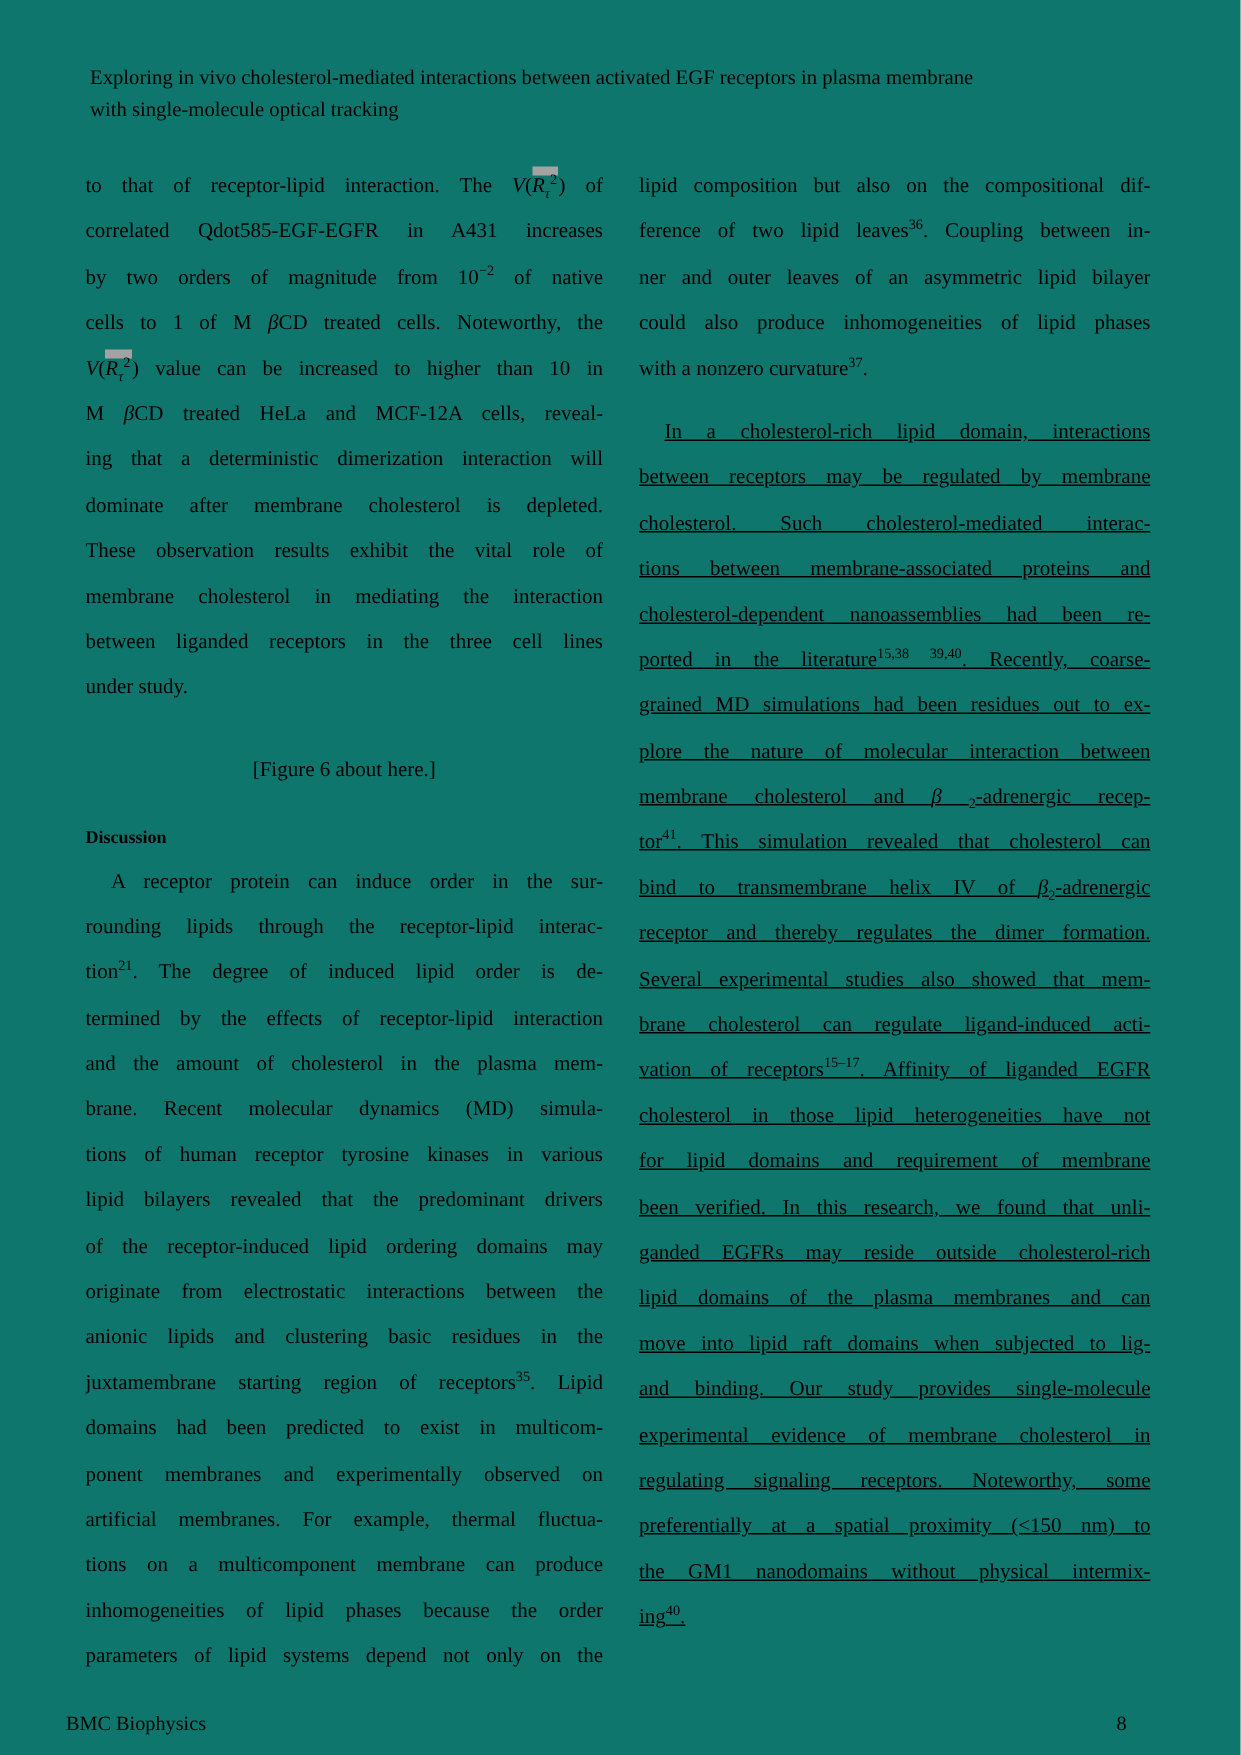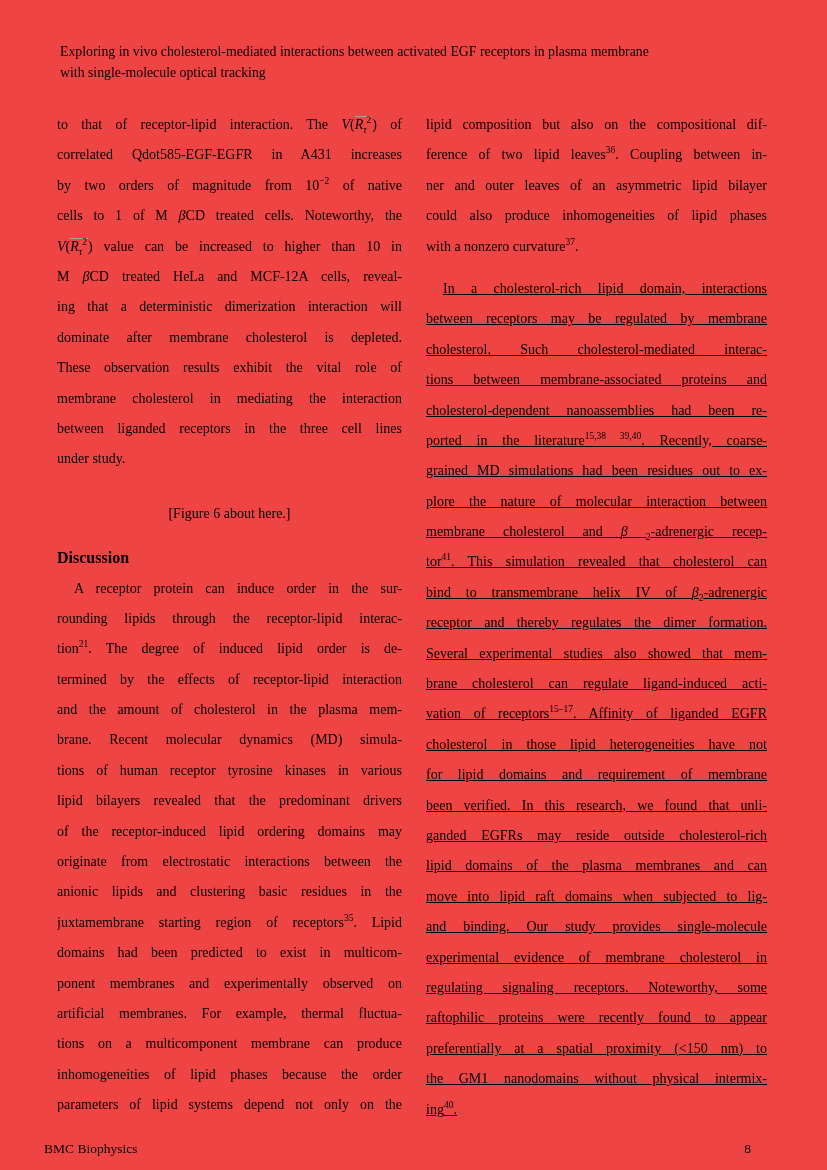--- a/index.html
+++ b/index.html
@@ -1,19 +1,19 @@
 <!DOCTYPE html>
 <html><head>
 <meta charset="utf-8">
 <style>
   html,body{margin:0;padding:0;background:#e8e8e8;}
   #page{
     position:relative;
     width:827px;height:1170px;
-    background:#ef4444;
+    background:#0f766e;
     color:#000;
     font-family:"Liberation Serif","DejaVu Serif",serif;
     margin:0 auto;
     overflow:hidden;
   }
   #header{
     position:absolute;left:60px;top:42px;width:707px;
     font-size:13.8px;line-height:20.5px;
   }
   .col{
@@ -31,27 +31,27 @@
   }
   .line.last{text-align-last:left;}
   .line.indent{text-indent:17px;}
   .fig-note{
     margin-top:24px;
     line-height:30.4px;
     text-align:center;
   }
   .heading{
     margin-top:14px;
-    font-weight:bold;font-size:16px;line-height:30.4px;
+    font-weight:bold;font-size:12px;line-height:30.4px;
   }
   sup{font-size:9.5px;line-height:0;vertical-align:super;}
   sub{font-size:9.5px;line-height:0;vertical-align:sub;}
   .ov{
     display:inline-block;
-    border-top:1px solid #a3a3a3;
+    border-top:6px solid #a3a3a3;
     line-height:1.15;
     padding:0 1px 0 0;
   }
   #footer{
     position:absolute;left:44px;top:1140px;width:707px;
     font-size:13.5px;line-height:18px;
   }
   #footer .journal{float:left;}
   #footer .pageno{float:right;}
 </style>
@@ -129,21 +129,20 @@
         <div class="line">vation of receptors<sup>15–17</sup>. Affinity of liganded EGFR</div>
         <div class="line">cholesterol in those lipid heterogeneities have not</div>
         <div class="line">for lipid domains and requirement of membrane</div>
         <div class="line">been verified. In this research, we found that unli-</div>
         <div class="line">ganded EGFRs may reside outside cholesterol-rich</div>
         <div class="line">lipid domains of the plasma membranes and can</div>
         <div class="line">move into lipid raft domains when subjected to lig-</div>
         <div class="line">and binding. Our study provides single-molecule</div>
         <div class="line">experimental evidence of membrane cholesterol in</div>
         <div class="line">regulating signaling receptors. Noteworthy, some</div>
-        <div class="line">raftophilic proteins were recently found to appear</div>
         <div class="line">preferentially at a spatial proximity (&lt;150 nm) to</div>
         <div class="line">the GM1 nanodomains without physical intermix-</div>
         <div class="line last">ing<sup>40</sup>.</div>
       </div>
     </div>
 
   <div id="footer">
     <span class="journal">BMC Biophysics</span>
     <span class="pageno">8</span>
   </div>

